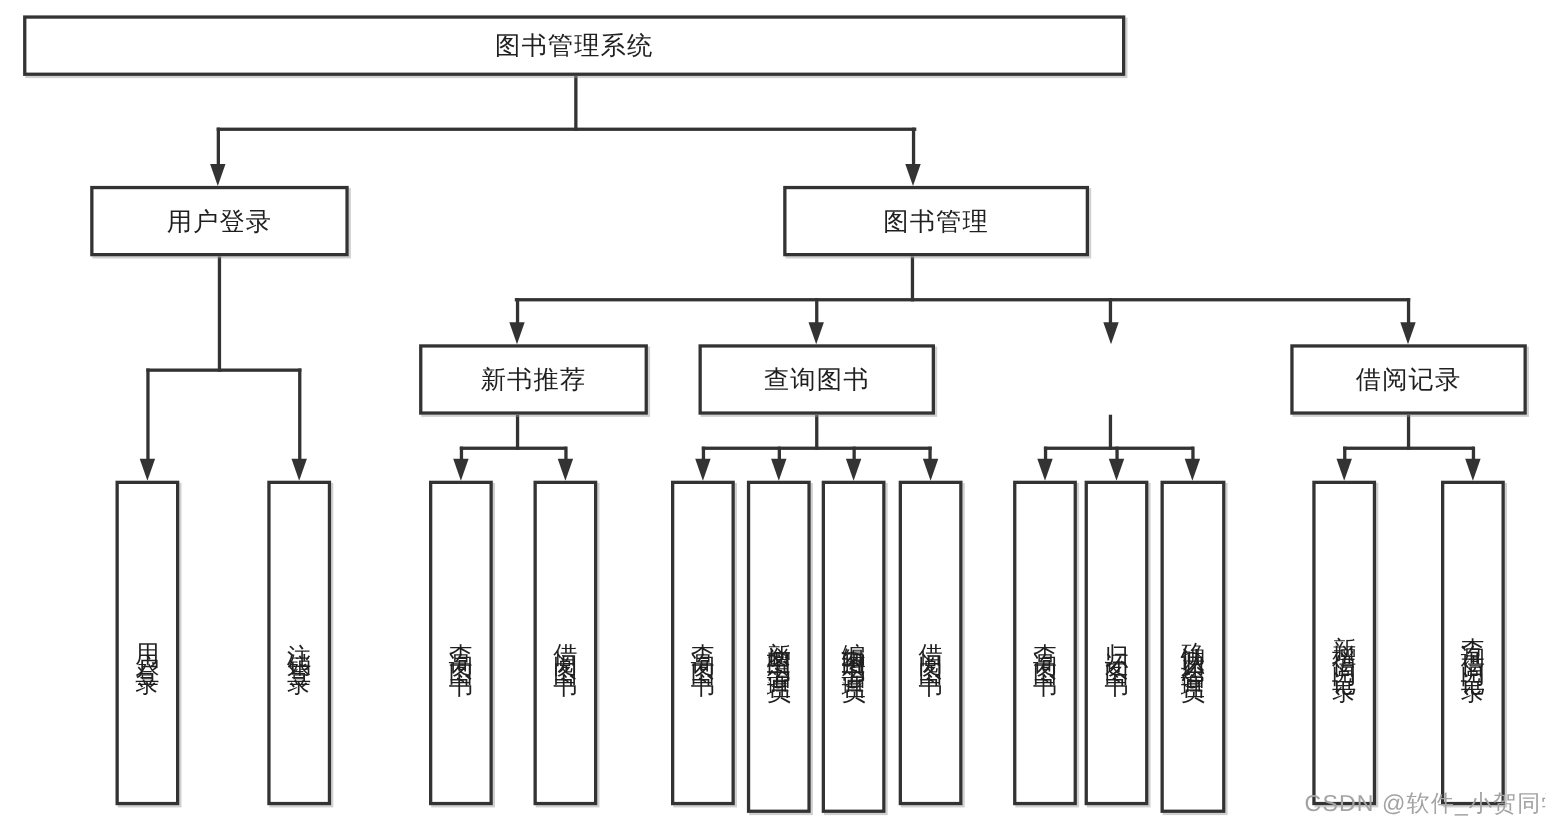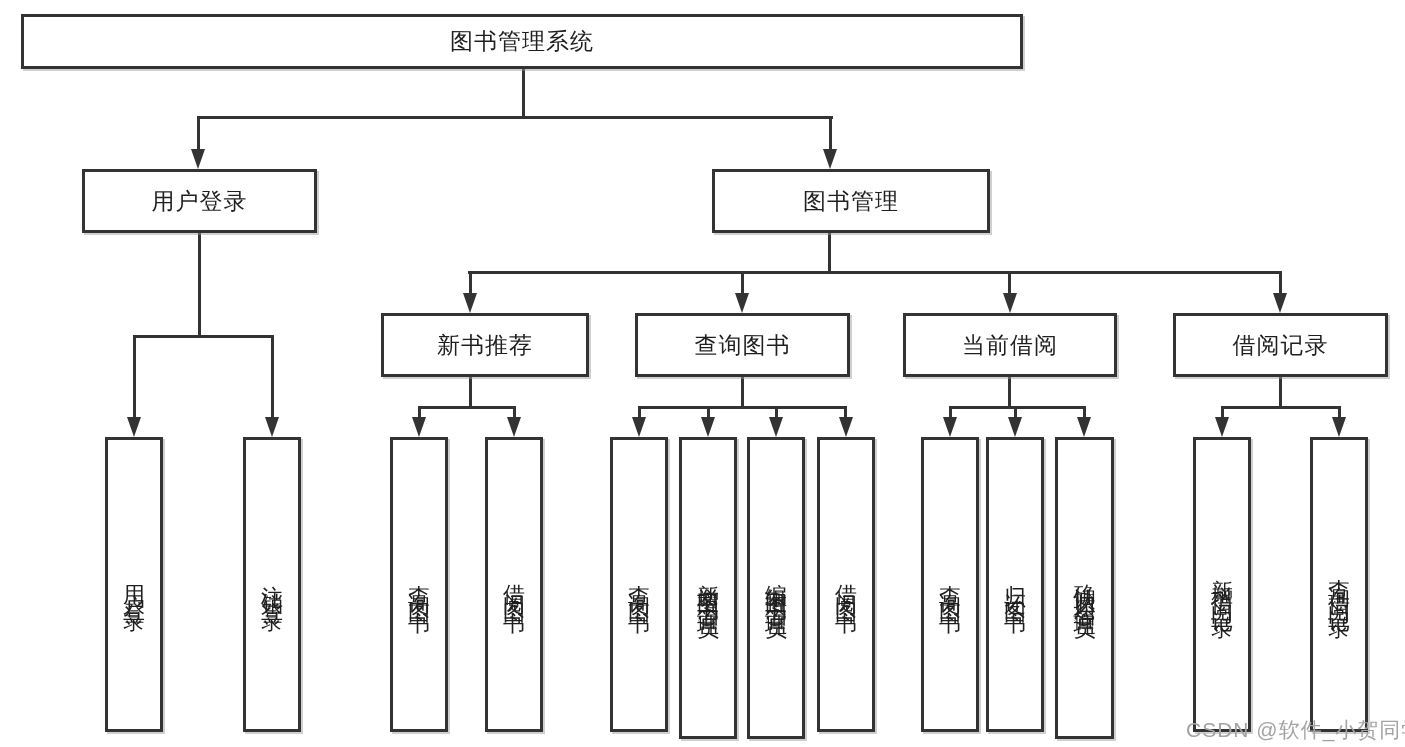--- a/index.html
+++ b/index.html
@@ -54,21 +54,20 @@
 
 <div class="canvas">
 
   <div class="box h" style="left:21px; top:14px; width:1002px; height:55px;">图书管理系统</div>
 
   <div class="box h" style="left:82px; top:169px; width:235px; height:64px;">用户登录</div>
   <div class="box h" style="left:712px; top:169px; width:278px; height:64px;">图书管理</div>
 
   <div class="box h" style="left:381px; top:313px; width:208px; height:64px;">新书推荐</div>
   <div class="box h" style="left:635px; top:313px; width:215px; height:64px;">查询图书</div>
-  <div class="box h" style="left:903px; top:313px; width:214px; height:64px;">当前借阅</div>
   <div class="box h" style="left:1173px; top:313px; width:215px; height:64px;">借阅记录</div>
 
   <div class="box v v4" style="left:105px; top:437px; width:58px; height:295px;">用户登录</div>
   <div class="box v v4" style="left:243px; top:437px; width:58px; height:295px;">注销登录</div>
   <div class="box v v4" style="left:390px; top:437px; width:58px; height:295px;">查询图书</div>
   <div class="box v v4" style="left:485px; top:437px; width:58px; height:295px;">借阅图书</div>
   <div class="box v v4" style="left:610px; top:437px; width:58px; height:295px;">查询图书</div>
   <div class="box v vlong" style="left:679px; top:437px; width:58px; height:302px;">新增图书（管理员）</div>
   <div class="box v vlong" style="left:747px; top:437px; width:58px; height:302px;">编辑图书（管理员）</div>
   <div class="box v v4" style="left:817px; top:437px; width:58px; height:295px;">借阅图书</div>

